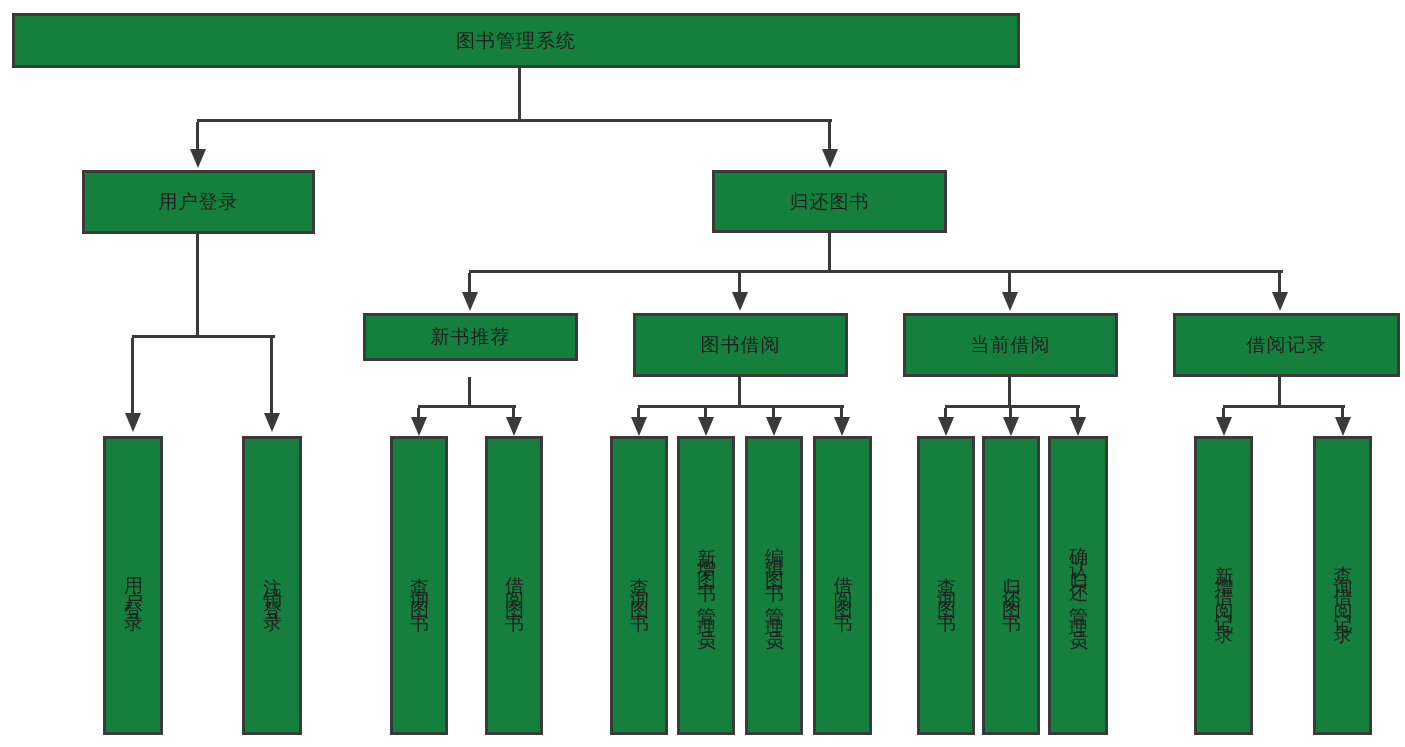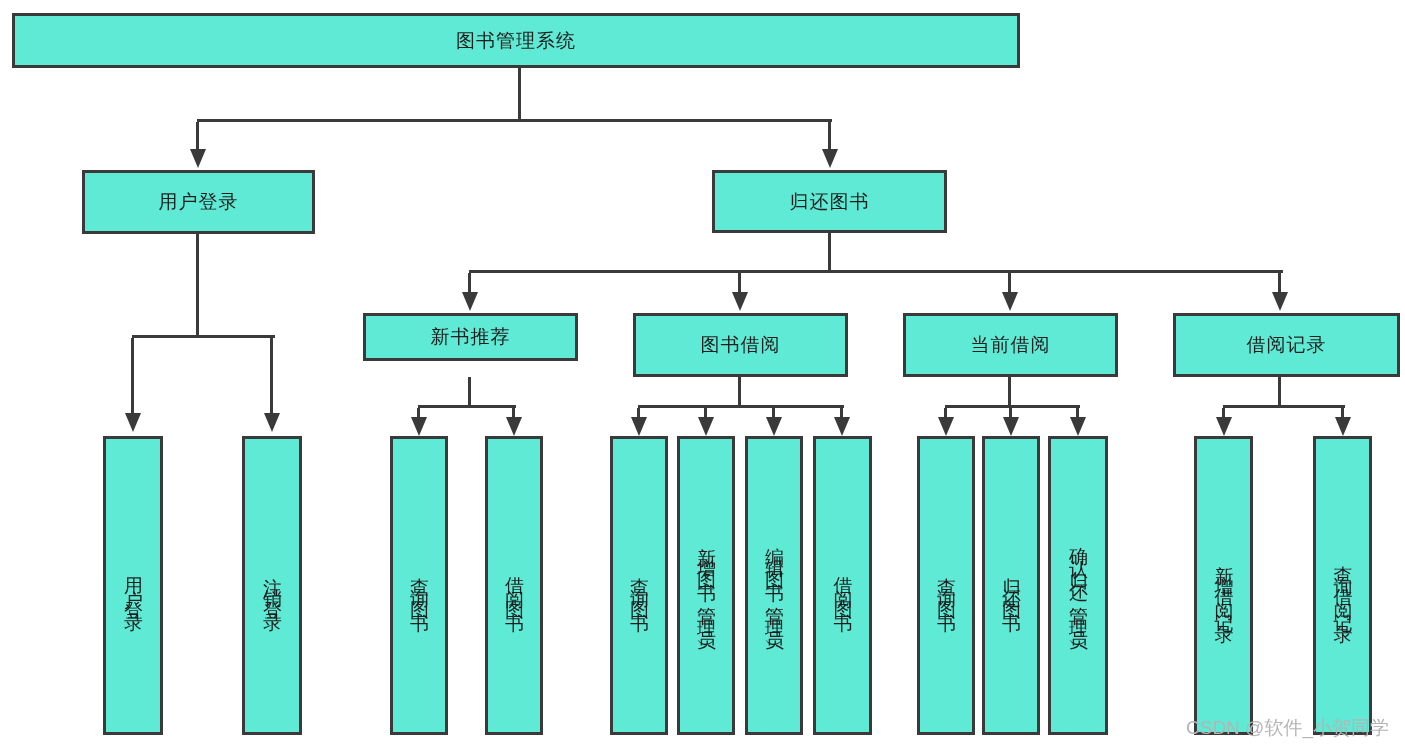--- a/index.html
+++ b/index.html
@@ -13,21 +13,21 @@
   .canvas{
     position:relative;
     width:1405px;height:747px;
     background:var(--bg);
     overflow:hidden;
   }
   
   .box{
     position:absolute;
     border:3px solid var(--line);
-    background:#5eead4;
+    background:#15803d;
     display:flex;align-items:center;justify-content:center;
     color:var(--text);
   }
   .box .ht{
     font-size:19px;
     letter-spacing:1px;
     white-space:nowrap;
   }
   .box .vt{
     writing-mode:vertical-rl;
@@ -162,15 +162,14 @@
     <span class="vt">确认归还（管理员）</span>
   </div>
 
   <div class="box" style="left:1194px;top:436px;width:59px;height:299px">
     <span class="vt">新增借阅记录</span>
   </div>
   <div class="box" style="left:1313px;top:436px;width:59px;height:299px">
     <span class="vt">查询借阅记录</span>
   </div>
 
-  <div class="watermark">CSDN @软件_小贺同学</div>
 
 </div>
 
 </body></html>

